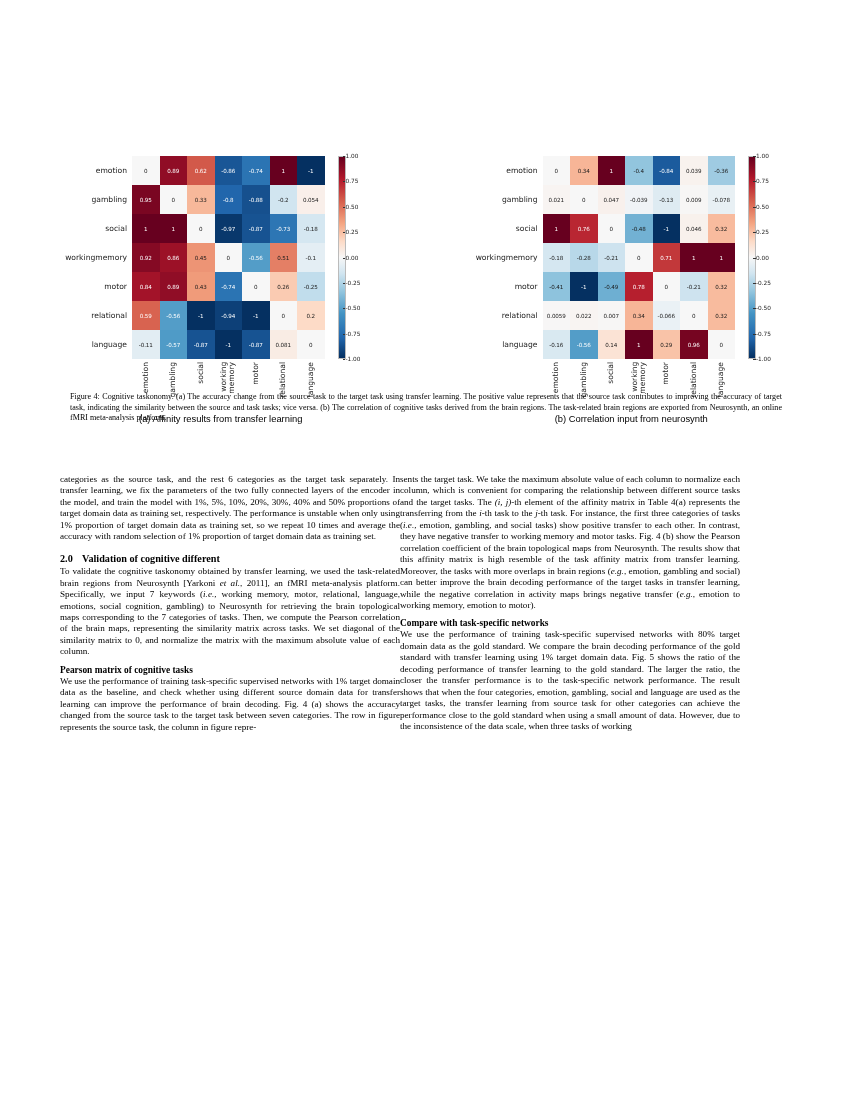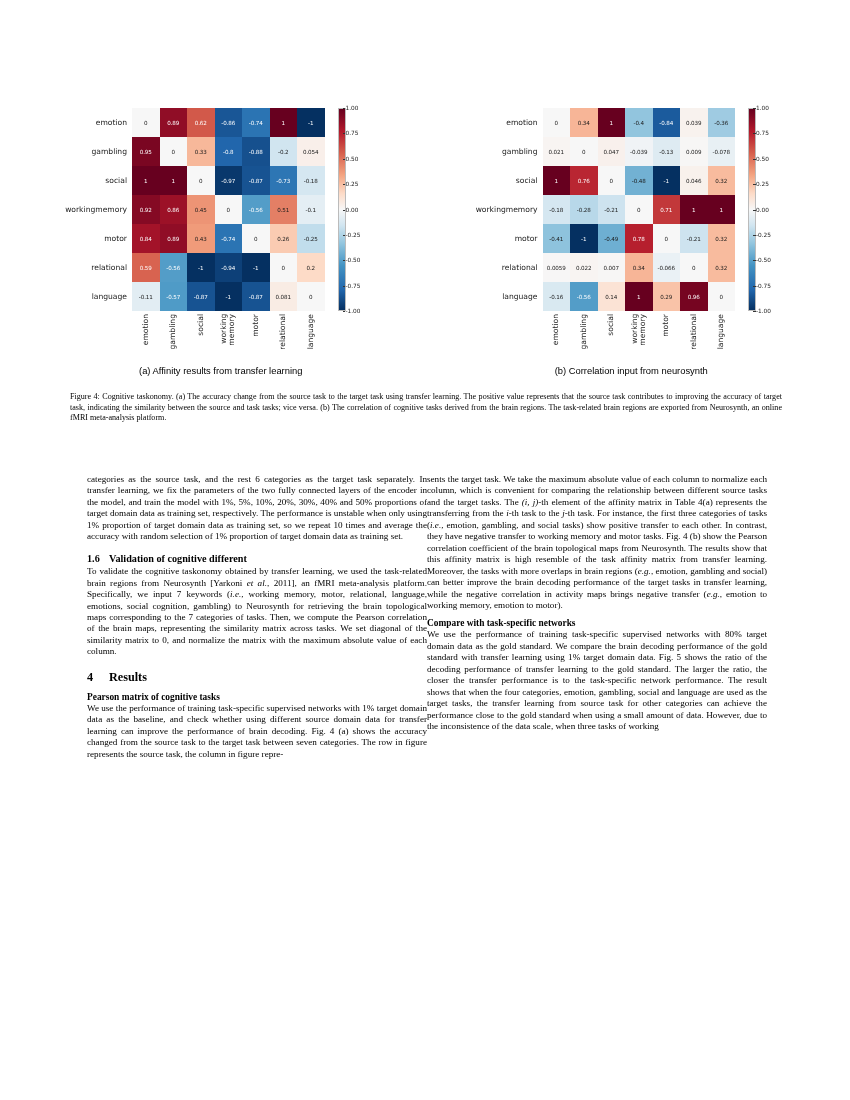--- a/index.html
+++ b/index.html
@@ -7,21 +7,21 @@
     width:850px;height:1100px;background:#ffffff;
     font-family:"Liberation Serif", serif;
     color:#000;
     -webkit-font-smoothing:antialiased;
   }
   .page{position:relative;width:850px;height:1100px;overflow:hidden;}
 
   
   .figure-block{position:absolute;left:70px;top:108px;width:712px;}
   .figures-row{display:flex;justify-content:space-between;align-items:flex-start;}
-  .fig-panel{position:relative;}
+  .fig-panel{position:relative;margin-top:48px;}
 
   .hm-wrap{display:flex;align-items:flex-start;}
   .hm-left{display:flex;flex-direction:column;}
   .hm-grid-area{display:flex;}
   .ylabels{display:flex;flex-direction:column;width:62px;}
   .ylabel{
     height:29px;display:flex;align-items:center;justify-content:flex-end;
     font-family:"DejaVu Sans", sans-serif;font-size:7.6px;color:#1a1a1a;
     padding-right:5px;line-height:1.05;text-align:right;
   }
@@ -68,22 +68,22 @@
   }
 
   
   .figcaption{
     position:absolute;left:70px;top:392px;width:712px;
     font-size:8.1px;line-height:10.6px;text-align:justify;
     font-family:"Liberation Serif", serif;
   }
 
   
-  .cols{position:absolute;left:71px;top:474px;width:712px;display:flex;
-    justify-content:center;}
+  .cols{position:absolute;left:60px;top:474px;width:712px;display:flex;
+    justify-content:flex-start;}
   .col{width:340px;}
   p.body{
     margin:0 0 0 0;font-size:9.15px;line-height:11.45px;text-align:justify;
     text-indent:0;font-family:"Liberation Serif", serif;
   }
   h3.sec{
     font-size:10.2px;font-weight:bold;margin:10px 0 2.5px 0;
     font-family:"Liberation Serif", serif;
   }
   h3.sec .num{display:inline-block;min-width:22px;}
@@ -332,28 +332,25 @@
   </div>
 
   <div class="figcaption">Figure 4: Cognitive taskonomy. (a) The accuracy change from the source task to the target task using transfer learning. The positive value represents that the source task contributes to improving the accuracy of target task, indicating the similarity between the source and task tasks; vice versa. (b) The correlation of cognitive tasks derived from the brain regions. The task-related brain regions are exported from Neurosynth, an online fMRI meta-analysis platform.</div>
 
   <div class="cols">
 
     <div class="col">
       <p class="body">categories as the source task, and the rest 6 categories as the target task separately. In transfer learning, we fix the parameters of the two fully connected layers of the encoder in the model, and train the model with 1%, 5%, 10%, 20%, 30%, 40% and 50% proportions of target domain data as training set, respectively. The performance is unstable when only using 1% proportion of target domain data as training set, so we repeat 10 times and average the accuracy with random selection of 1% proportion of target domain data as training set.</p>
 
       <h3 class="sec">
-        <span class="num">1.6</span><span>Validation of cognitive different</span>
+        <span class="num">2.0</span><span>Validation of cognitive different</span>
       </h3>
 
       <p class="body"><span>To validate the cognitive taskonomy obtained by transfer learning, we used the task-related brain regions from Neurosynth [Yarkoni </span><span class="it">et al.</span><span>, 2011], an fMRI meta-analysis platform. Specifically, we input 7 keywords (</span><span class="it">i.e.</span><span>, working memory, motor, relational, language, emotions, social cognition, gambling) to Neurosynth for retrieving the brain topological maps corresponding to the 7 categories of tasks. Then, we compute the Pearson correlation of the brain maps, representing the similarity matrix across tasks. We set diagonal of the similarity matrix to 0, and normalize the matrix with the maximum absolute value of each column.</span></p>
 
-      <h2 class="bigsec">
-        <span class="num">4</span><span>Results</span>
-      </h2>
 
       <h4 class="subsec">Pearson matrix of cognitive tasks</h4>
       <p class="body">We use the performance of training task-specific supervised networks with 1% target domain data as the baseline, and check whether using different source domain data for transfer learning can improve the performance of brain decoding. Fig. 4 (a) shows the accuracy changed from the source task to the target task between seven categories. The row in figure represents the source task, the column in figure repre-</p>
     </div>
 
     <div class="col">
       <p class="body"><span>sents the target task. We take the maximum absolute value of each column to normalize each column, which is convenient for comparing the relationship between different source tasks and the target tasks. The </span><span class="it">(i, j)</span><span>-th element of the affinity matrix in Table 4(a) represents the transferring from the </span><span class="it">i</span><span>-th task to the </span><span class="it">j</span><span>-th task. For instance, the first three categories of tasks (</span><span class="it">i.e.</span><span>, emotion, gambling, and social tasks) show positive transfer to each other. In contrast, they have negative transfer to working memory and motor tasks. Fig. 4 (b) show the Pearson correlation coefficient of the brain topological maps from Neurosynth. The results show that this affinity matrix is high resemble of the task affinity matrix from transfer learning. Moreover, the tasks with more overlaps in brain regions (</span><span class="it">e.g.</span><span>, emotion, gambling and social) can better improve the brain decoding performance of the target tasks in transfer learning, while the negative correlation in activity maps brings negative transfer (</span><span class="it">e.g.</span><span>, emotion to working memory, emotion to motor).</span></p>
 
       <h4 class="subsec">Compare with task-specific networks</h4>
       <p class="body">We use the performance of training task-specific supervised networks with 80% target domain data as the gold standard. We compare the brain decoding performance of the gold standard with transfer learning using 1% target domain data. Fig. 5 shows the ratio of the decoding performance of transfer learning to the gold standard. The larger the ratio, the closer the transfer performance is to the task-specific network performance. The result shows that when the four categories, emotion, gambling, social and language are used as the target tasks, the transfer learning from source task for other categories can achieve the performance close to the gold standard when using a small amount of data. However, due to the inconsistence of the data scale, when three tasks of working</p>

